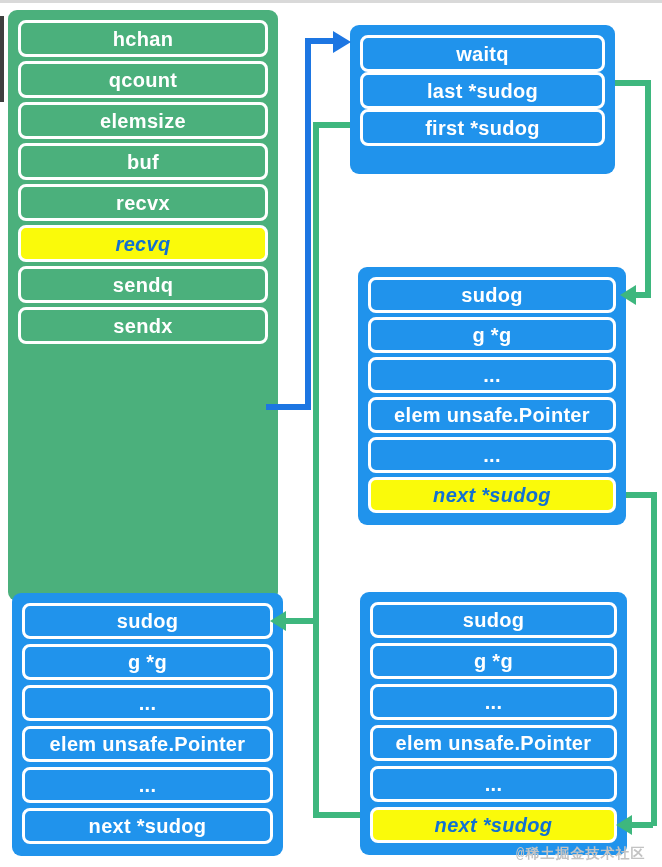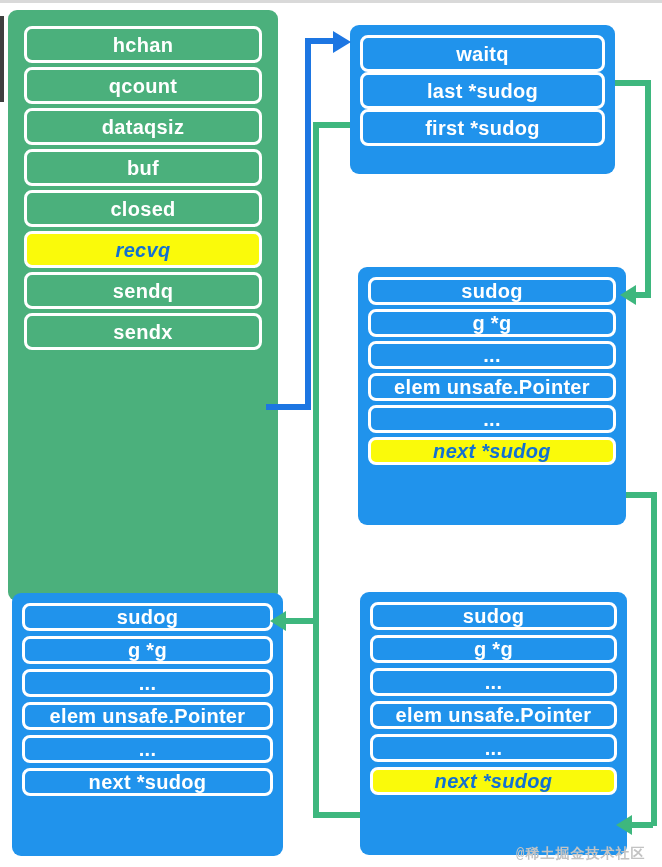--- a/index.html
+++ b/index.html
@@ -16,21 +16,21 @@
     position:relative;width:662px;height:867px;overflow:hidden;background:#ffffff;
     font-family:"Liberation Sans",sans-serif;font-weight:bold;
   }
   .box{
     position:absolute;box-sizing:border-box;border-radius:9px;
     display:flex;flex-direction:column;
   }
   .box.green{background:var(--box-green);}
   .box.blue{background:var(--box-blue);}
   .row{
-    box-sizing:border-box;height:28px;flex:0 0 auto;
+    box-sizing:border-box;height:36px;flex:0 0 auto;
     border:3px solid #ffffff;border-radius:8px;
     display:flex;align-items:center;justify-content:center;
     color:#ffffff;font-size:20px;font-weight:bold;letter-spacing:0.3px;
     line-height:1;
   }
   .box.green .row{background:var(--box-green);}
   .box.blue .row{background:var(--box-blue);}
   .row.hl{background:var(--highlight-yellow) !important;color:var(--highlight-text-blue);font-style:italic;}
   .r37 .row{height:37px;}
   .seg{position:absolute;z-index:1;}
@@ -69,26 +69,26 @@
   <div class="seg green" style="left:313px;top:122px;width:6px;height:696px;"></div>
   <div class="seg green" style="left:313px;top:812px;width:50px;height:6px;"></div>
   <div class="seg green" style="left:284px;top:618px;width:31px;height:6px;"></div>
   <div class="arrow left" style="left:270px;top:611px;"></div>
 
   <div class="seg green" style="left:622px;top:492px;width:35px;height:6px;"></div>
   <div class="seg green" style="left:651px;top:492px;width:6px;height:334px;"></div>
   <div class="seg green" style="left:630px;top:822px;width:23px;height:6px;"></div>
   <div class="arrow left" style="left:616px;top:815px;"></div>
 
-  <div class="box green r37" style="left:8px;top:10px;width:270px;height:591px;padding:16px;gap:4px;">
+  <div class="box green r37" style="left:8px;top:10px;width:270px;height:591px;padding:10px;gap:4px;">
     <div class="row">hchan</div>
     <div class="row">qcount</div>
-    <div class="row">dataqsiz</div>
+    <div class="row">elemsize</div>
     <div class="row">buf</div>
-    <div class="row">closed</div>
+    <div class="row">recvx</div>
     <div class="row hl">recvq</div>
     <div class="row">sendq</div>
     <div class="row">sendx</div>
   </div>
 
   <div class="box blue r37" style="left:350px;top:13px;width:265px;height:149px;padding:10px 10px 18px 10px;gap:0;margin-top:12px;">
     <div class="row">waitq</div>
     <div class="row">last *sudog</div>
     <div class="row">first *sudog</div>
   </div>

